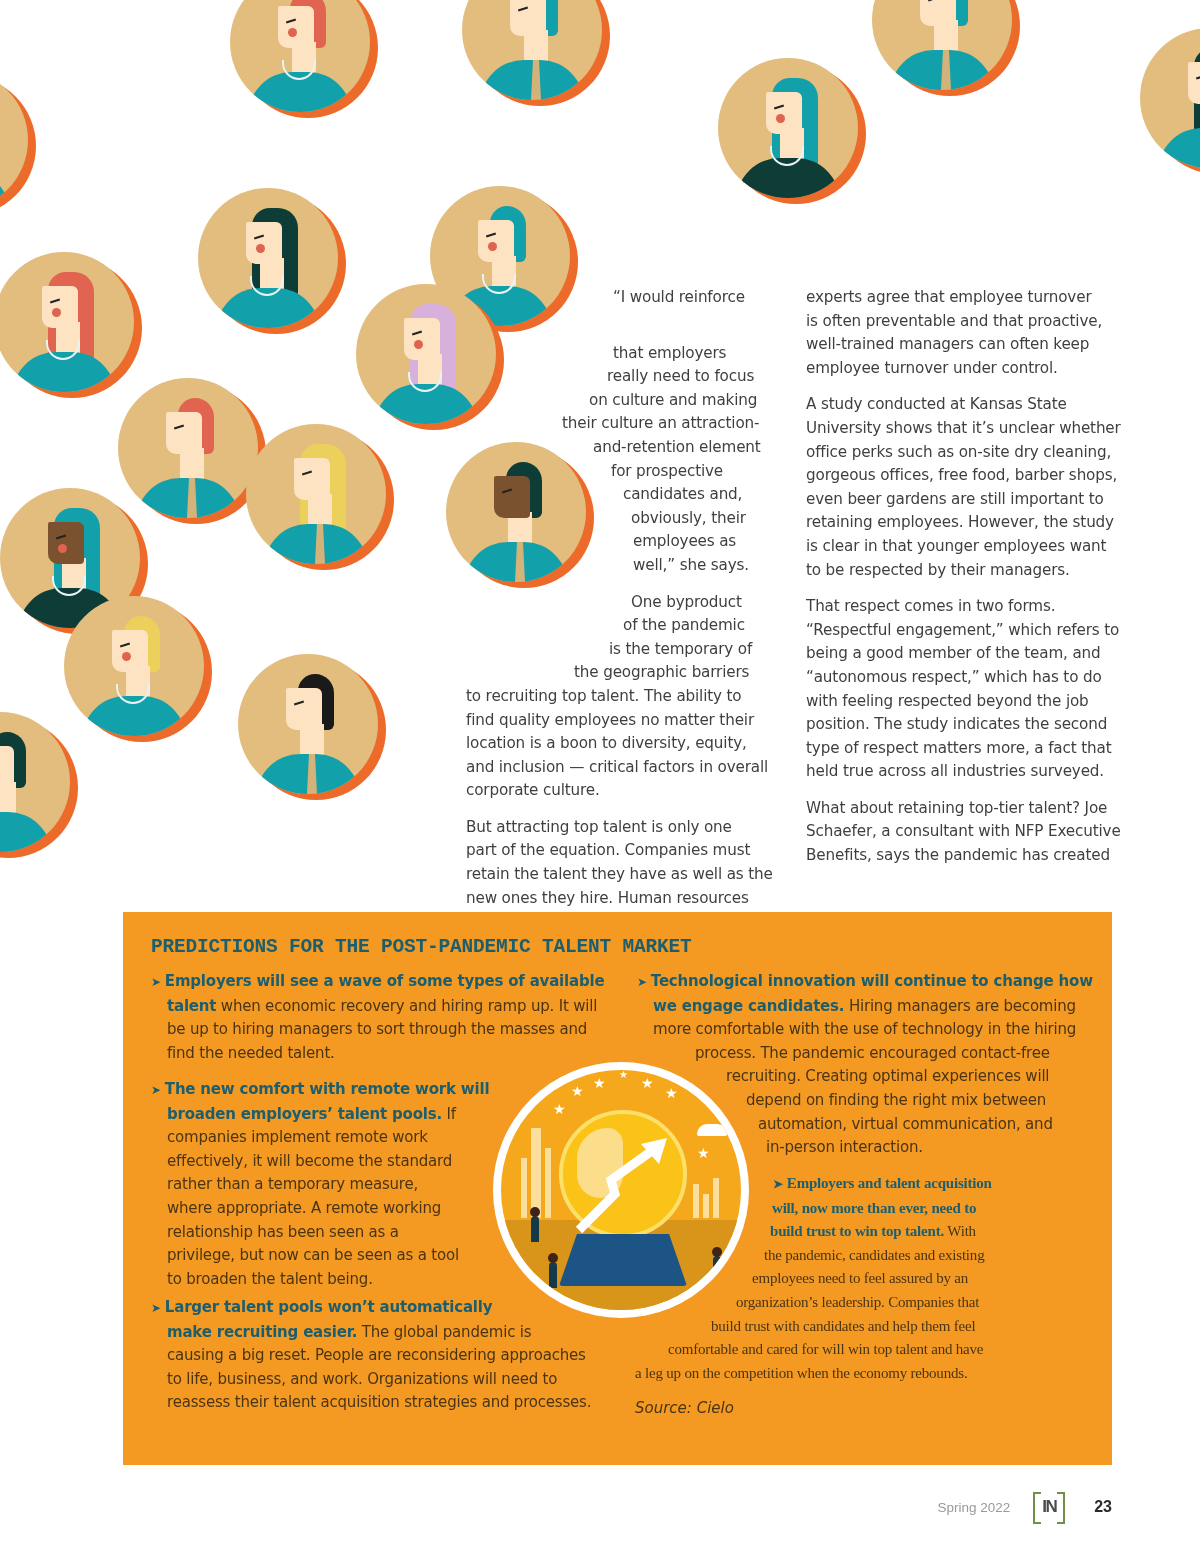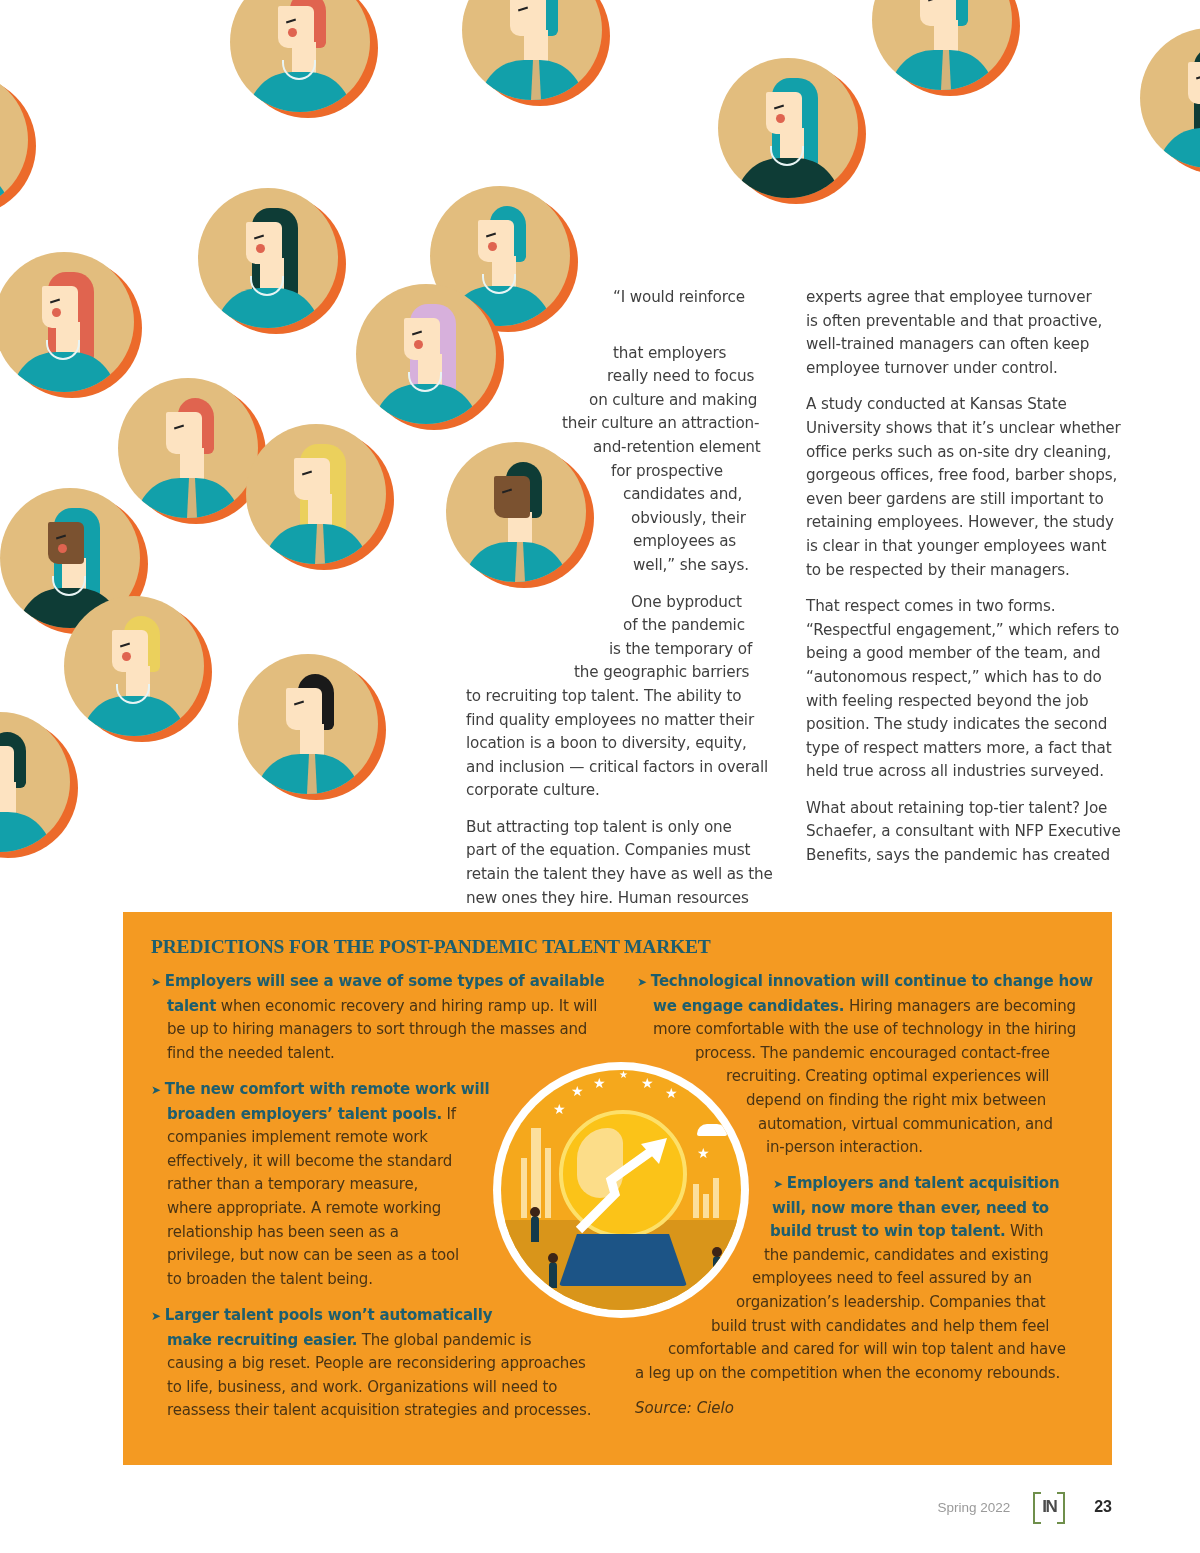--- a/index.html
+++ b/index.html
@@ -22,21 +22,21 @@
   .avatar .cheek { position: absolute; left: 58px; top: 56px; width: 9px; height: 9px; border-radius: 50%; background: #df6450; }
   .avatar .necklace { position: absolute; left: 52px; top: 88px; width: 34px; height: 20px; border: 2px solid #e8f4f4; border-top: none; border-radius: 0 0 18px 18px; }
 
   
   .col { position: absolute; font-size: 15.2px; line-height: 23.6px; color: #3f3f3f; font-family: "DejaVu Sans", sans-serif; letter-spacing: -0.15px; }
   .col p { margin-bottom: 13px; }
   .wrap-line { display: block; white-space: nowrap; }
 
   
   .sidebar { position: absolute; left: 123px; top: 912px; width: 989px; height: 553px; background: #f49a22; }
-  .sb-title { position: absolute; left: 28px; top: 24px; font-family: Liberation Serif, serif; font-weight: bold; font-size: 19.5px; color: #1d5e6e; letter-spacing: -0.2px; white-space: nowrap; }
+  .sb-title { position: absolute; left: 28px; top: 24px; font-family: Liberation Mono, monospace; font-weight: bold; font-size: 19.5px; color: #1d5e6e; letter-spacing: -0.2px; white-space: nowrap; }
   .sb-item { position: absolute; font-size: 15px; line-height: 23.6px; color: #4a3414; letter-spacing: -0.2px; }
   .sb-item .lead { color: #1d5e6e; font-weight: bold; }
   .sb-line { display: block; white-space: nowrap; }
   .source { position: absolute; left: 512px; top: 487px; font-style: italic; font-size: 15px; color: #4a3414; }
 
   
   .ball-badge { position: absolute; left: 370px; top: 150px; width: 256px; height: 256px; border-radius: 50%; background: #ffffff; }
   .ball-inner { position: absolute; left: 8px; top: 8px; width: 240px; height: 240px; border-radius: 50%; background: #f5a81c; overflow: hidden; }
   .ground { position: absolute; left: 0; top: 150px; width: 240px; height: 90px; background: #d9951a; }
   .city { position: absolute; bottom: 92px; width: 6px; background: #fde9b3; opacity: 0.85; }
@@ -330,38 +330,38 @@
       <span class="sb-line"><span style="color: rgb(29, 94, 110); font-weight: bold; margin-left: -16px; margin-right: 4px; font-size: 12px;">➤</span><span class="lead">The new comfort with remote work will</span></span>
       <span class="sb-line"><span class="lead">broaden employers’ talent pools.</span><span> If</span></span>
       <span class="sb-line"><span>companies implement remote work</span></span>
       <span class="sb-line"><span>effectively, it will become the standard</span></span>
       <span class="sb-line"><span>rather than a temporary measure,</span></span>
       <span class="sb-line"><span>where appropriate. A remote working</span></span>
       <span class="sb-line"><span>relationship has been seen as a</span></span>
       <span class="sb-line"><span>privilege, but now can be seen as a tool</span></span>
       <span class="sb-line"><span>to broaden the talent being.</span></span>
     </div>
-  <div class="sb-item" id="sb-item-2" style="left:44px; top:392px;">
+  <div class="sb-item" id="sb-item-2" style="left:44px; top:384px;">
       <span class="sb-line"><span style="color: rgb(29, 94, 110); font-weight: bold; margin-left: -16px; margin-right: 4px; font-size: 12px;">➤</span><span class="lead">Larger talent pools won’t automatically</span></span>
       <span class="sb-line"><span class="lead">make recruiting easier.</span><span> The global pandemic is</span></span>
       <span class="sb-line"><span>causing a big reset. People are reconsidering approaches</span></span>
       <span class="sb-line"><span>to life, business, and work. Organizations will need to</span></span>
       <span class="sb-line"><span>reassess their talent acquisition strategies and processes.</span></span>
     </div>
   <div class="sb-item" id="sb-item-3" style="left:530px; top:58px;">
       <span class="sb-line"><span style="color: rgb(29, 94, 110); font-weight: bold; margin-left: -16px; margin-right: 4px; font-size: 12px;">➤</span><span class="lead">Technological innovation will continue to change how</span></span>
       <span class="sb-line"><span class="lead">we engage candidates.</span><span> Hiring managers are becoming</span></span>
       <span class="sb-line"><span>more comfortable with the use of technology in the hiring</span></span>
       <span class="sb-line" style="padding-left: 42px;"><span>process. The pandemic encouraged contact-free</span></span>
       <span class="sb-line" style="padding-left: 73px;"><span>recruiting. Creating optimal experiences will</span></span>
       <span class="sb-line" style="padding-left: 93px;"><span>depend on finding the right mix between</span></span>
       <span class="sb-line" style="padding-left: 105px;"><span>automation, virtual communication, and</span></span>
       <span class="sb-line" style="padding-left: 113px;"><span>in-person interaction.</span></span>
     </div>
-  <div class="sb-item" id="sb-item-4" style="left:512px; top:260px;">
+  <div class="sb-item" id="sb-item-4" style="left:512px; top:260px;font-family:Liberation Serif, serif;">
       <span class="sb-line" style="padding-left: 154px;"><span style="color: rgb(29, 94, 110); font-weight: bold; margin-left: -16px; margin-right: 4px; font-size: 12px;">➤</span><span class="lead">Employers and talent acquisition</span></span>
       <span class="sb-line" style="padding-left: 137px;"><span class="lead">will, now more than ever, need to</span></span>
       <span class="sb-line" style="padding-left: 135px;"><span class="lead">build trust to win top talent.</span><span> With</span></span>
       <span class="sb-line" style="padding-left: 129px;"><span>the pandemic, candidates and existing</span></span>
       <span class="sb-line" style="padding-left: 117px;"><span>employees need to feel assured by an</span></span>
       <span class="sb-line" style="padding-left: 101px;"><span>organization’s leadership. Companies that</span></span>
       <span class="sb-line" style="padding-left: 76px;"><span>build trust with candidates and help them feel</span></span>
       <span class="sb-line" style="padding-left: 33px;"><span>comfortable and cared for will win top talent and have</span></span>
       <span class="sb-line"><span>a leg up on the competition when the economy rebounds.</span></span>
     </div>

